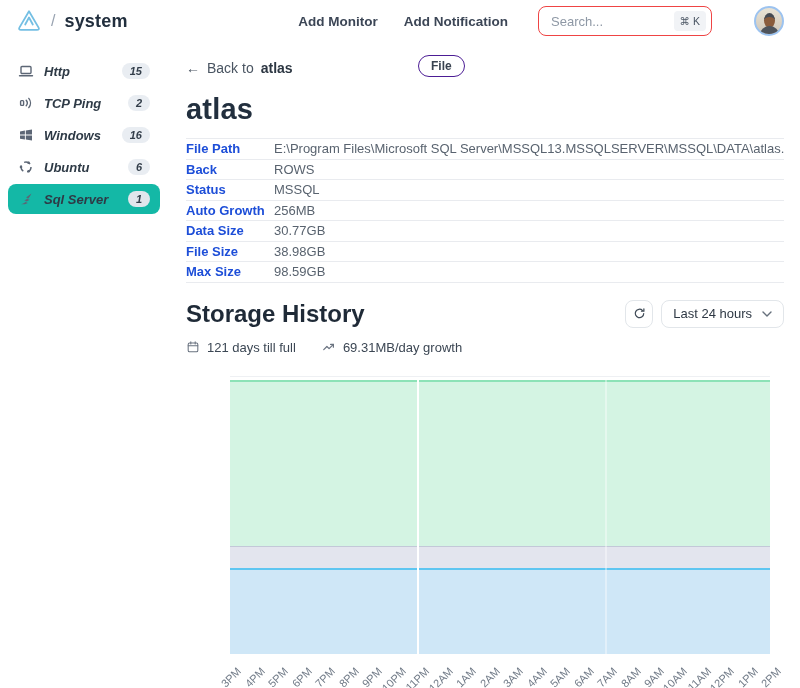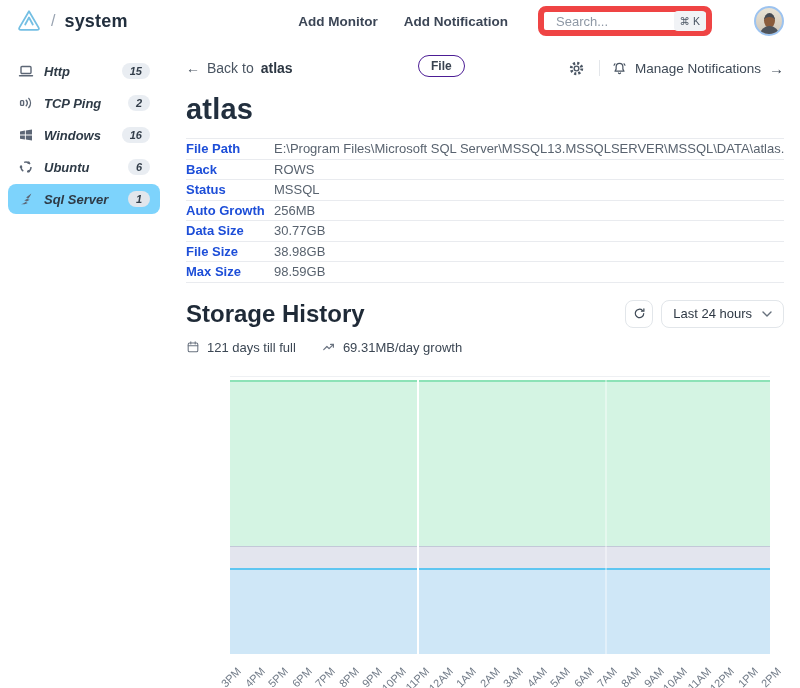--- a/index.html
+++ b/index.html
@@ -7,40 +7,40 @@
   *{box-sizing:border-box;}
 
   
   .topbar{height:42px;display:flex;align-items:center;padding:0 16px;}
   .logo{width:26px;height:26px;flex:none;}
   .crumb-sep{color:#9aa4b2;font-size:16px;margin:0 9px;}
   .app-title{font-size:18px;font-weight:700;color:#222f3e;letter-spacing:.2px;}
   .top-nav{margin-left:auto;display:flex;align-items:center;gap:26px;}
   .top-link{font-size:13.5px;font-weight:700;color:#3c4656;text-decoration:none;cursor:pointer;}
   .searchbox{position:relative;margin-left:30px;width:174px;height:30px;}
-  .searchbox input{width:100%;height:100%;border:6px solid #ef4444;border-radius:8px;
+  .searchbox input{width:100%;height:100%;border:1px solid #ef4444;border-radius:8px;
     padding:0 46px 0 12px;font-size:13px;color:#3c4656;outline:none;
     font-family:"Liberation Sans","DejaVu Sans",sans-serif;}
   .searchbox input::placeholder{color:#8e98a5;}
   .kbd{position:absolute;right:6px;top:5px;height:20px;display:flex;align-items:center;
     background:#f1f3f6;border-radius:4px;padding:0 6px;font-size:10.5px;color:#4a5563;}
   .avatar{width:30px;height:30px;margin-left:42px;border-radius:50%;
     border:2px solid #9cc3f0;background:linear-gradient(180deg,#e9e3d5,#cfc6b8);
     position:relative;overflow:hidden;flex:none;cursor:pointer;}
   .avatar::before{content:"";position:absolute;top:5px;left:8px;width:11px;height:11px;
     border-radius:50%;background:#8a5c3c;border-top:4px solid #454a52;}
   .avatar::after{content:"";position:absolute;bottom:-2px;left:4px;width:19px;height:10px;
     border-radius:9px 9px 0 0;background:#4e545c;}
 
   
   .wrap{display:flex;height:646px;}
   .sidebar{width:168px;flex:none;padding:14px 8px 0 8px;font-style:italic;}
   .side-item{height:30px;margin-bottom:2px;display:flex;align-items:center;gap:10px;
     padding:0 10px;border-radius:8px;font-size:13px;font-weight:700;color:#2e3a46;cursor:pointer;}
-  .side-item.selected{background:#7dd3fc;}
+  .side-item.selected{background:#14b8a6;}
   .side-item svg{flex:none;}
   .count-badge{margin-left:auto;background:#e9edf2;border-radius:999px;padding:2px 8px;
     font-size:11px;font-weight:700;color:#333e4a;}
   .side-item.selected .count-badge{background:#e2e6ec;}
 
   .main{flex:1;min-width:0;padding:13px 16px 0 18px;}
 
   
   .toolbar{position:relative;height:26px;display:flex;align-items:center;}
   .back-link{font-size:14px;color:#4a5562;cursor:pointer;display:flex;gap:7px;align-items:center;}
@@ -159,38 +159,20 @@
 
   <div class="main">
 
     <div class="toolbar">
       <a class="back-link">
         <span>←</span>
         <span>Back to</span>
         <b>atlas</b>
       </a>
       <span class="type-badge">File</span>
-      <div class="tool-right">
-        <button class="icon-btn">
-          <svg width="17" height="17" viewBox="0 0 16 16" fill="none" stroke="#4a5563">
-            <circle cx="8" cy="8" r="2.2" stroke-width="1.3"></circle>
-            <circle cx="8" cy="8" r="5" stroke-width="2.6" stroke-dasharray="2.0 1.93"></circle>
-          </svg>
-        </button>
-        <span class="vdiv"></span>
-        <a class="manage-link">
-          <svg width="15" height="15" viewBox="0 0 16 16" fill="none" stroke="#4a5563" stroke-width="1.3" stroke-linecap="round" stroke-linejoin="round">
-            <path d="M8 2.6c-2.4 0-3.6 1.8-3.6 3.9v2.2L3.2 10.9h9.6L11.6 8.7V6.5c0-2.1-1.2-3.9-3.6-3.9z"></path>
-            <path d="M6.9 12.8a1.2 1.2 0 0 0 2.2 0"></path>
-            <path d="M2.2 4.5l.9-1.5M13.8 4.5l-.9-1.5"></path>
-          </svg>
-          <span>Manage Notifications</span>
-          <span class="manage-arrow">→</span>
-        </a>
-      </div>
     </div>
 
     <h1 class="page-title">atlas</h1>
 
     <div class="details">
       <div class="detail-row">
         <span class="detail-label">File Path</span>
         <span class="detail-value">E:\Program Files\Microsoft SQL Server\MSSQL13.MSSQLSERVER\MSSQL\DATA\atlas.mdf</span>
       </div>
       <div class="detail-row">

